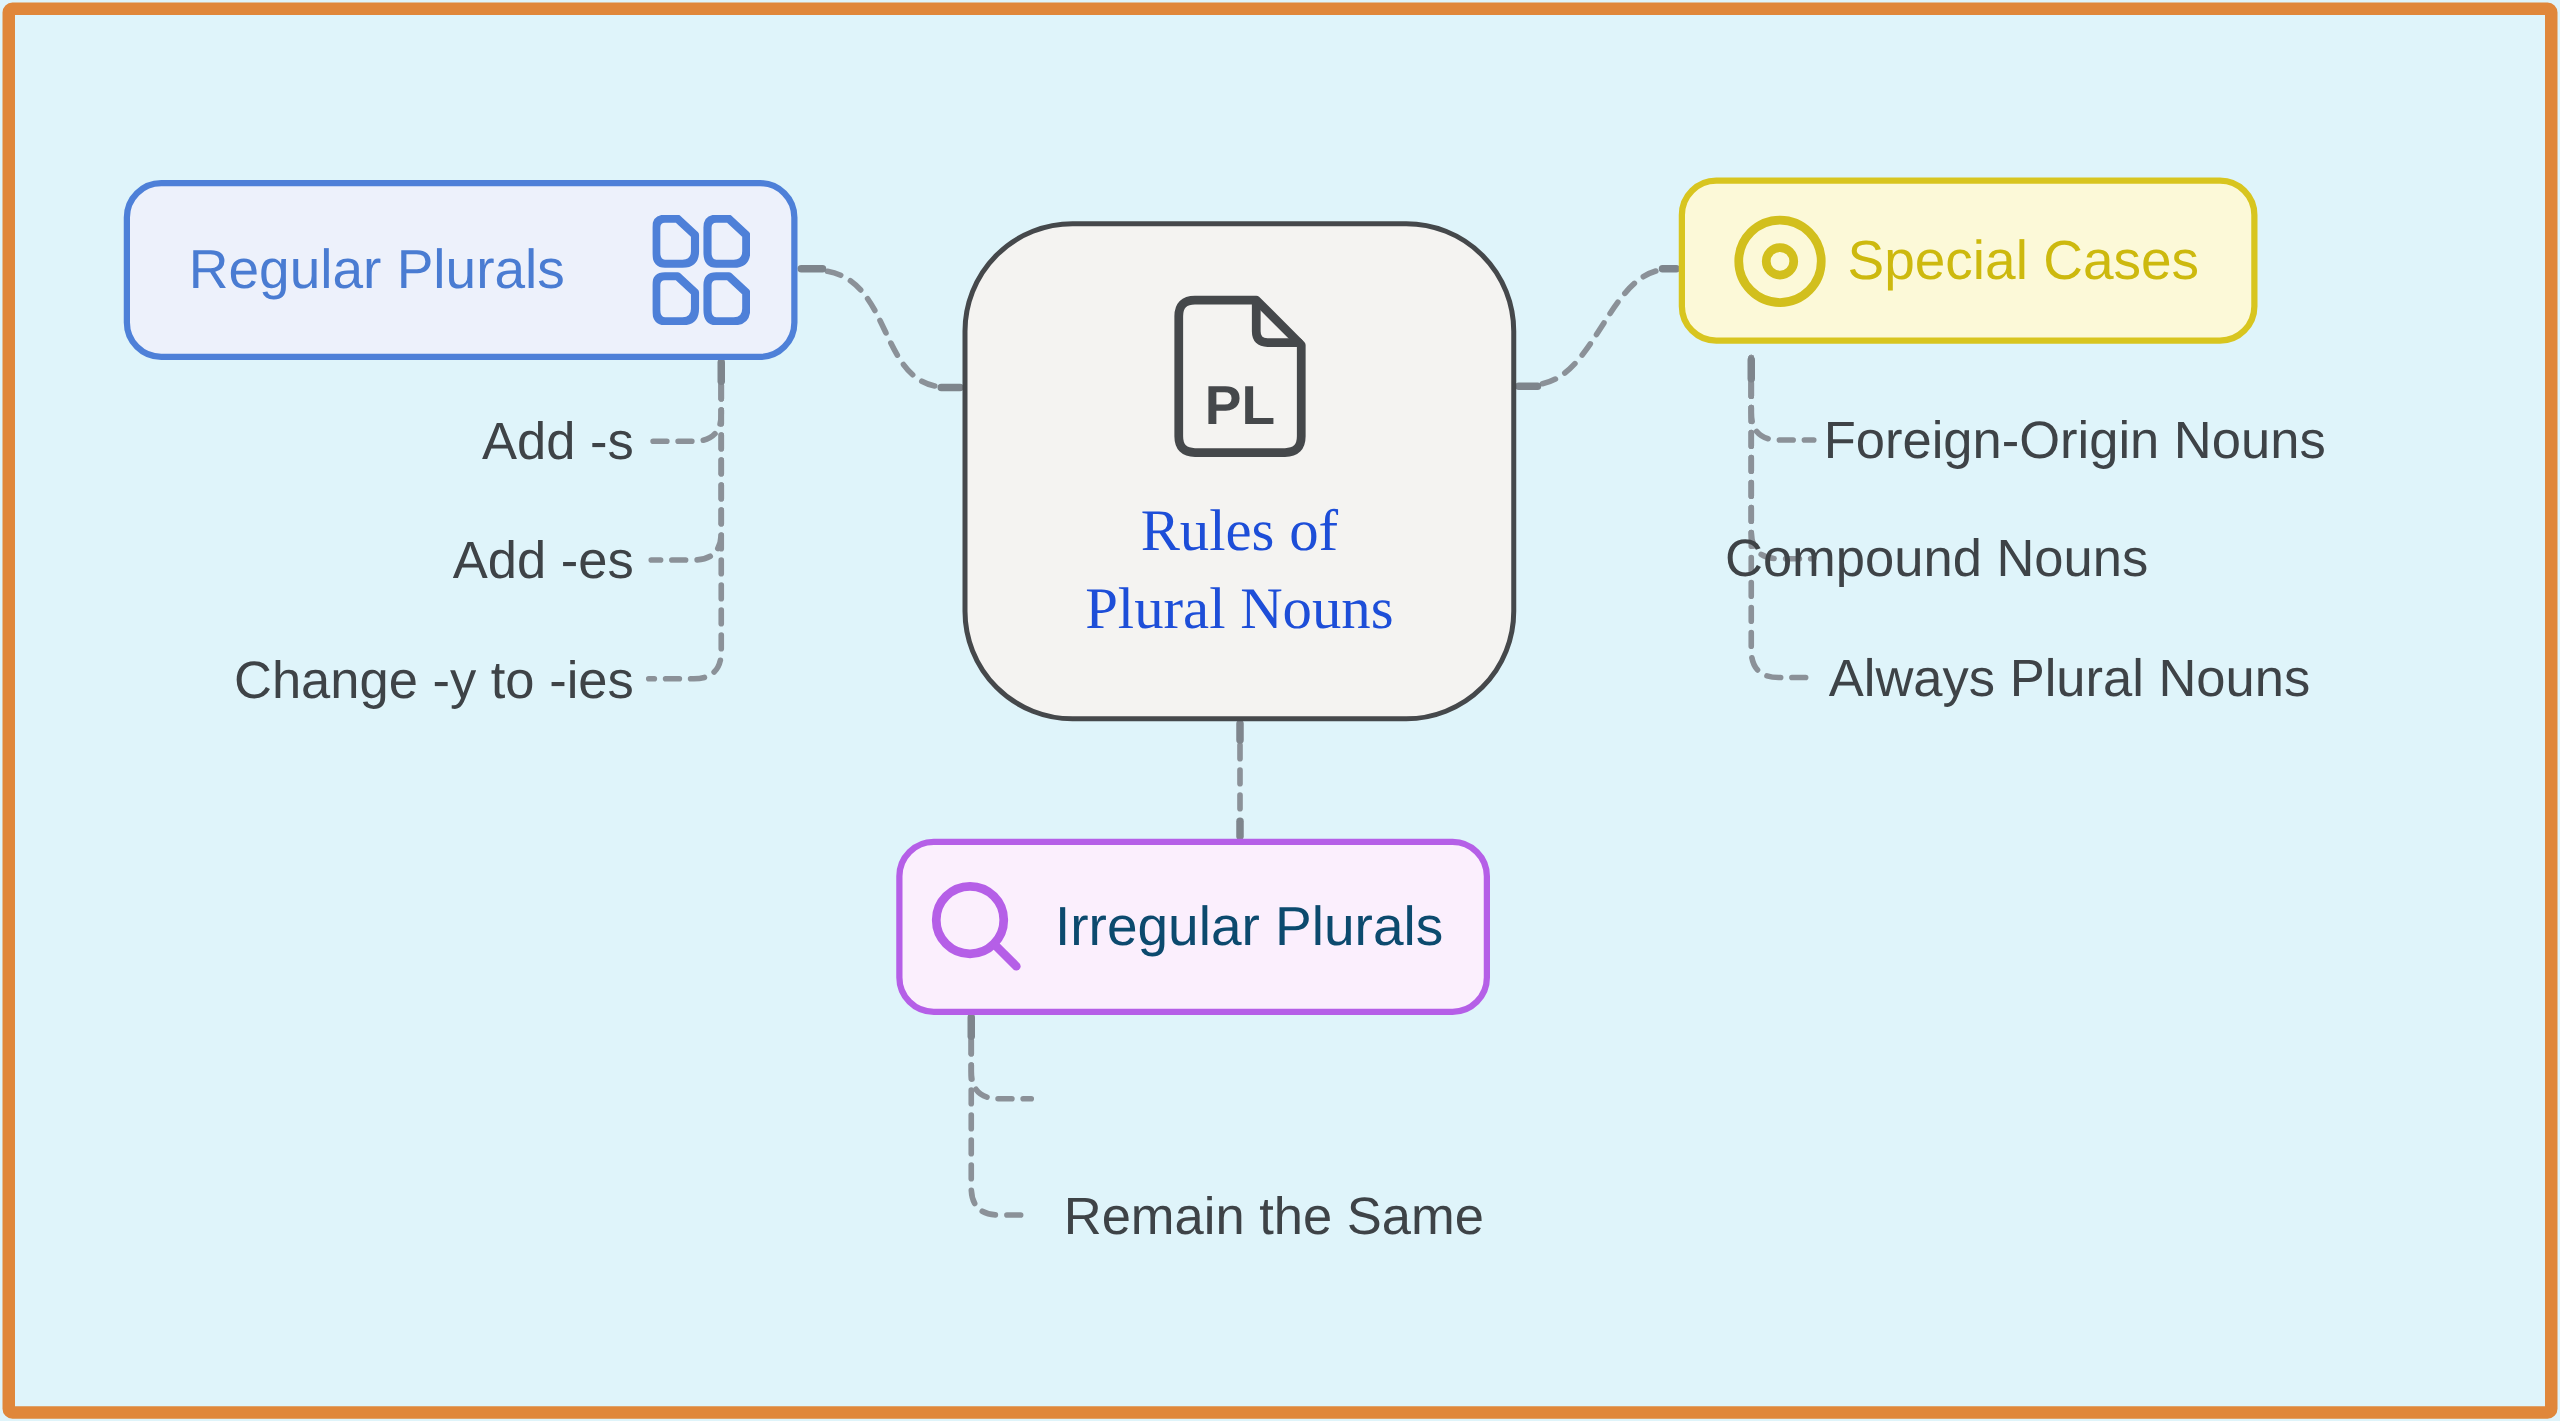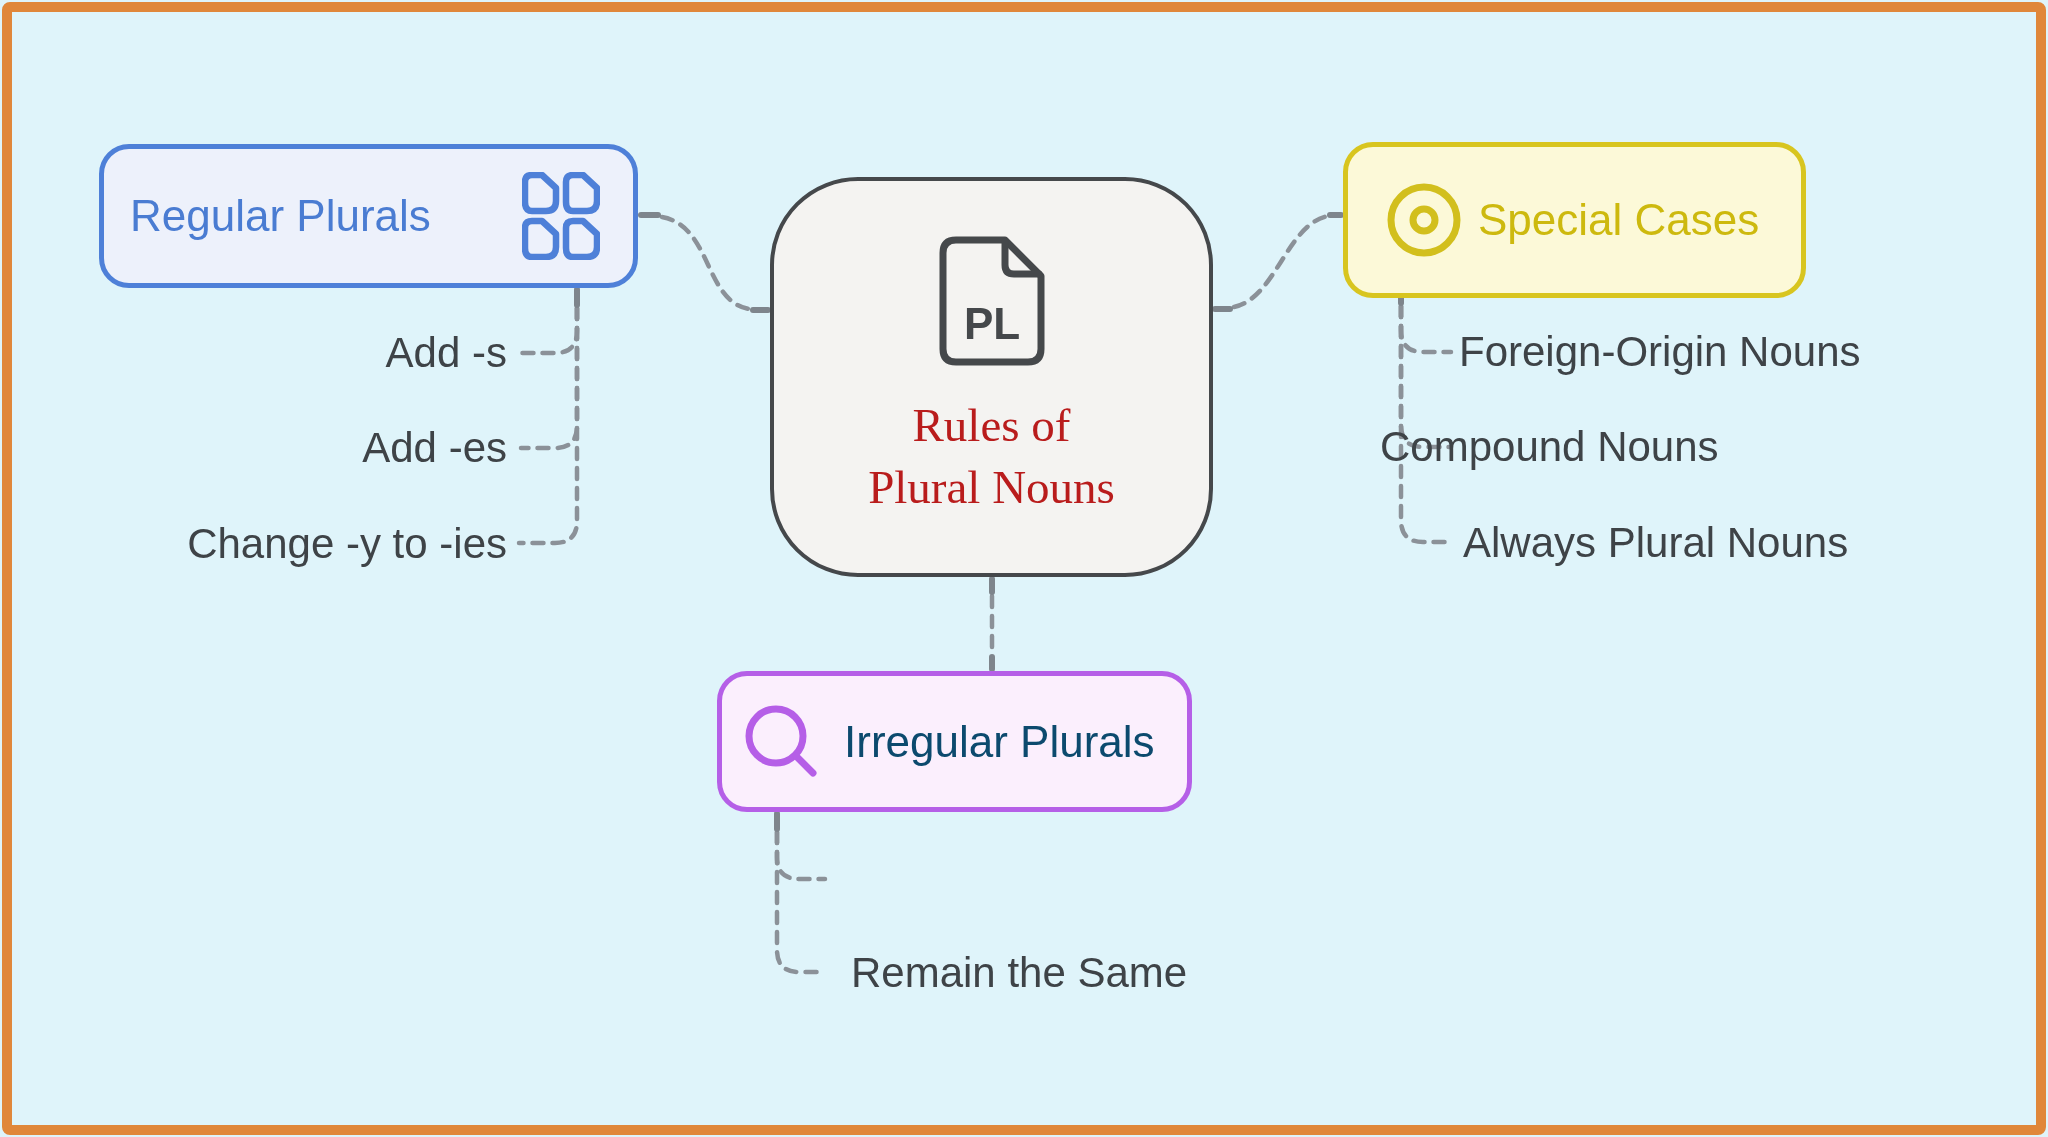--- a/index.html
+++ b/index.html
@@ -23,42 +23,42 @@
     box-sizing:border-box;
     display:flex;align-items:center;
     background:#fff;
   }
   .node .label{white-space:nowrap;}
 
   .node-regular{
     left:99px;top:144px;width:539px;height:144px;
     border:5px solid #4e80d8;border-radius:30px;
     background:#edf1fb;color:#4a7cd2;
-    padding:0 33px 0 26px;
+    padding:0 33px 0 47px;
     justify-content:space-between;
     font-size:44px;
   }
   .node-special{
-    left:1343px;top:142px;width:463px;height:156px;
+    left:1343px;top:142px;width:463px;height:133px;
     border:5px solid #d8c51f;border-radius:30px;
     background:#fcf9d8;color:#cdb90e;
     padding:0 0 0 38px;gap:16px;
     font-size:44px;
   }
   .node-irregular{
     left:717px;top:671px;width:475px;height:141px;
     border:5px solid #b55fe7;border-radius:30px;
     background:#fbeffd;color:#0c4a6e;
     padding:0 0 0 20px;gap:22px;
     font-size:44px;
   }
   .node-central{
     left:770px;top:177px;width:443px;height:400px;
     border:4.5px solid #45484b;border-radius:88px;
-    background:#f4f3f1;color:#b91c1c;
+    background:#f4f3f1;color:#1d4ed8;
     flex-direction:column;justify-content:center;gap:28px;
     font-size:47px;
   }
   .central-title{ text-align:center; line-height:1.33;font-family:Liberation Serif, serif; }
 
   .branch-item{
     position:absolute;
     font-size:42px;color:#3e4347;
     white-space:nowrap;
     transform:translateY(-50%);

